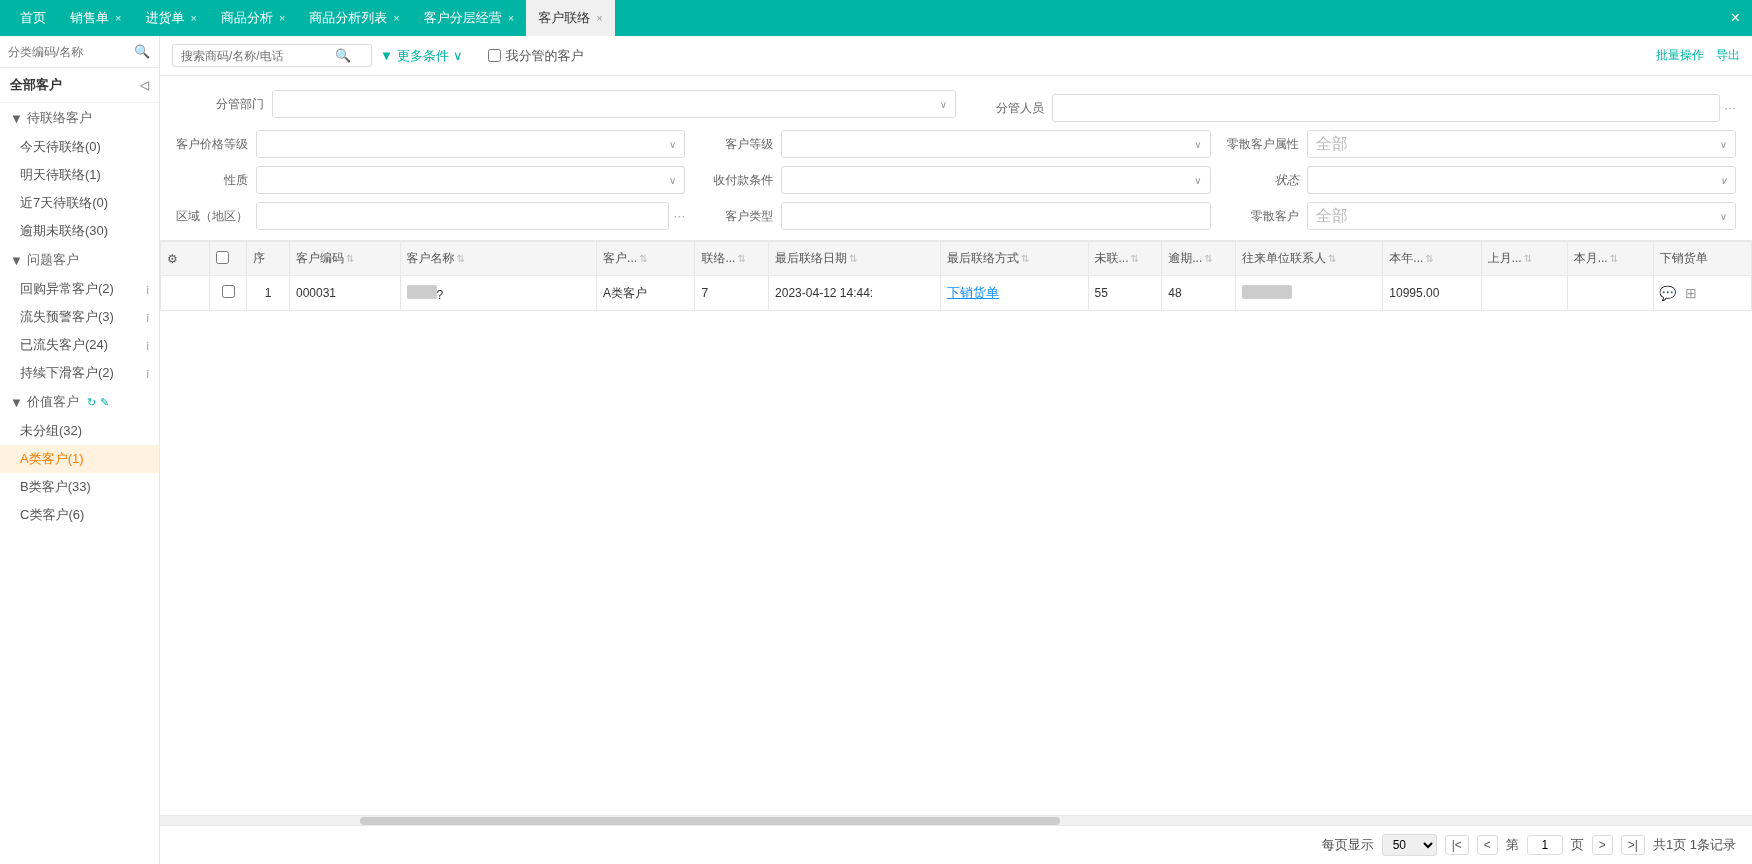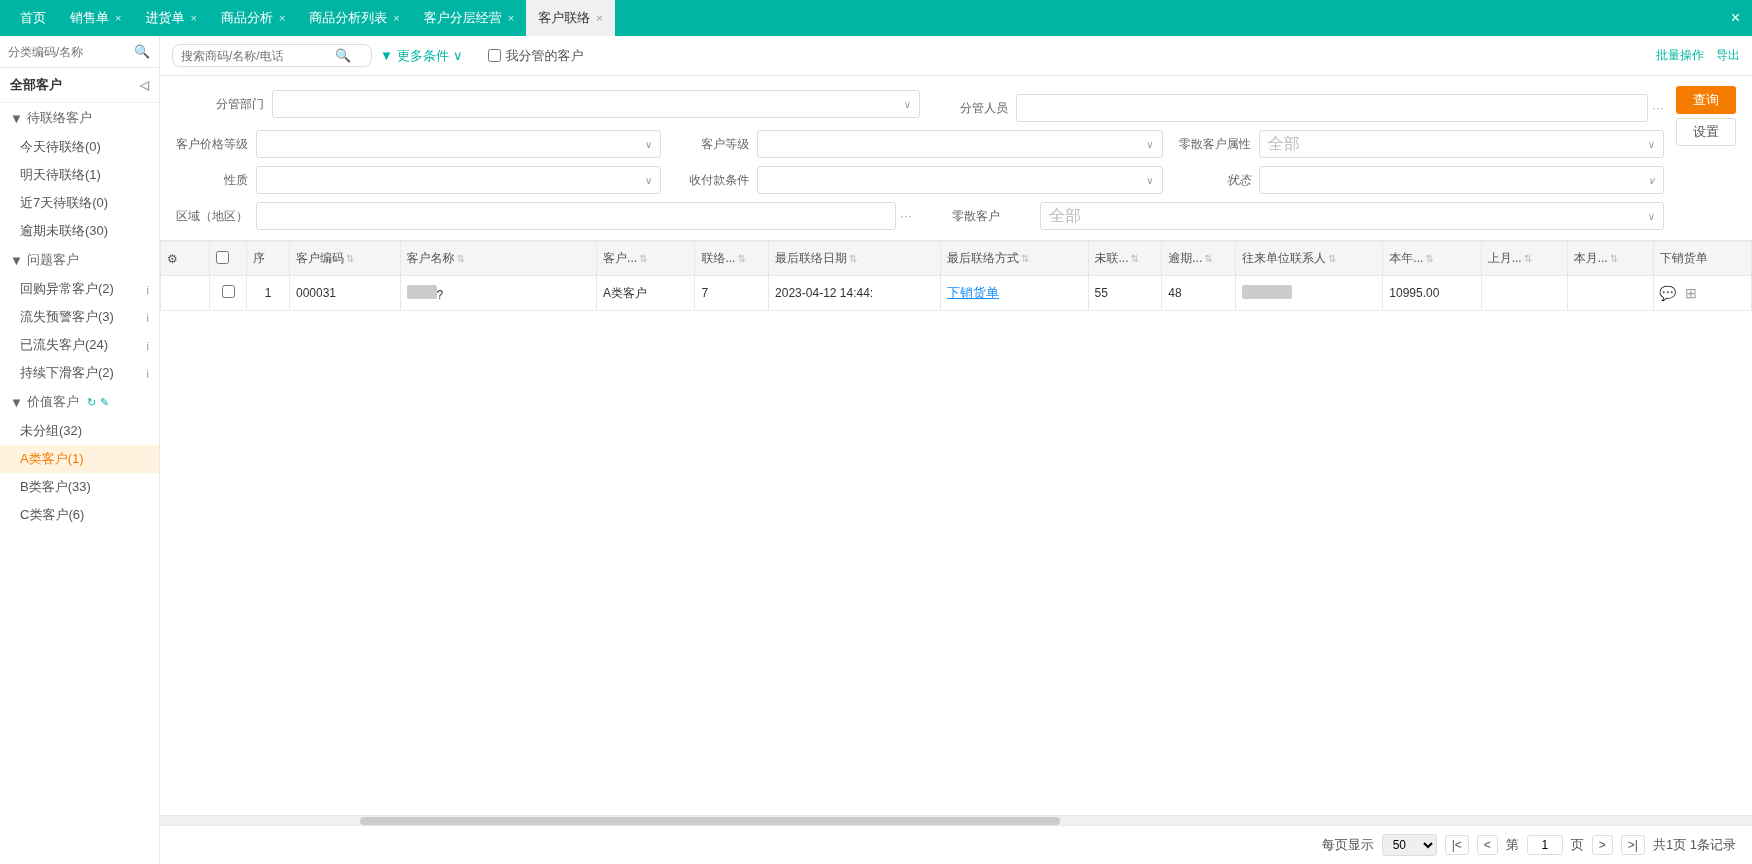--- a/index.html
+++ b/index.html
@@ -119,21 +119,21 @@
       display: flex;
       align-items: center;
       gap: 8px;
       border-bottom: 1px solid #e8e8e8;
       flex-shrink: 0;
     }
     .toolbar-search {
       display: flex;
       align-items: center;
       border: 1px solid #ddd;
-      border-radius: 8px;
+      border-radius: 3px;
       padding: 3px 8px;
       gap: 4px;
       width: 200px;
     }
     .toolbar-search input {
       border: none;
       outline: none;
       font-size: 12px;
       width: 150px;
       color: #999;
@@ -547,34 +547,34 @@
               </div>
             </div>
           </div>
 
           <div class="filter-row">
             <div class="filter-cell">
               <span class="filter-label">区域（地区）</span>
               <input class="filter-input" type="text" value="" style="flex: 1 1 0%;">
               <span class="filter-dots">···</span>
             </div>
-            <div class="filter-cell" style="margin-left:16px;gap:32px;">
+            <div class="filter-cell" style="margin-left:16px;">
+              <span class="filter-label">客户类型</span>
+              <input class="filter-input" type="text" value="" style="">
+            </div>
+            <div class="filter-cell" style="margin-left:16px;">
               <span class="filter-label">零散客户</span>
               <div class="filter-select">
                 <span class="filter-select-text">全部</span>
                 <span class="chevron-down">∨</span>
               </div>
             </div>
           </div>
         </div>
 
-        <div class="filter-right-btns">
-          <button class="btn-query">查询</button>
-          <button class="btn-settings">设置</button>
-        </div>
       </div>
     </div>
 
     <div class="table-area">
       <table class="data-table">
         <thead>
           <tr>
             <th class="settings-col">⚙</th>
             <th class="checkbox-col"><input type="checkbox" style=""></th>
             <th class="num-col">序</th>

